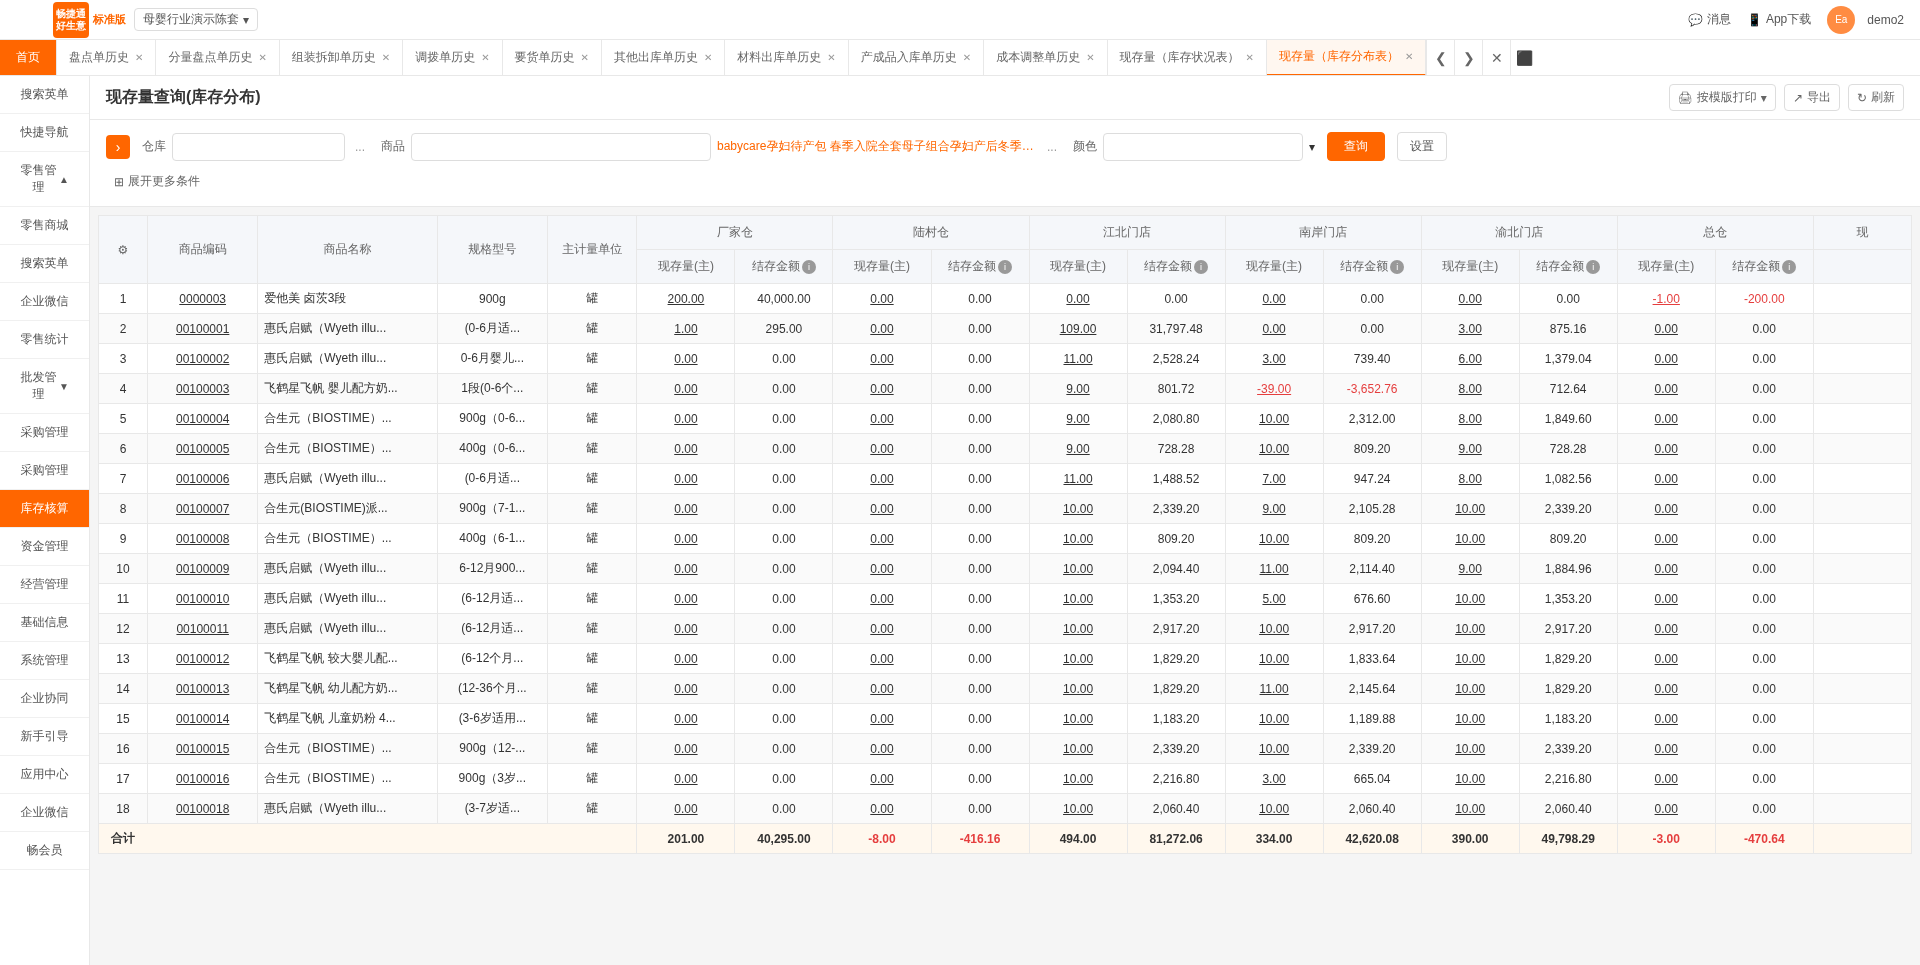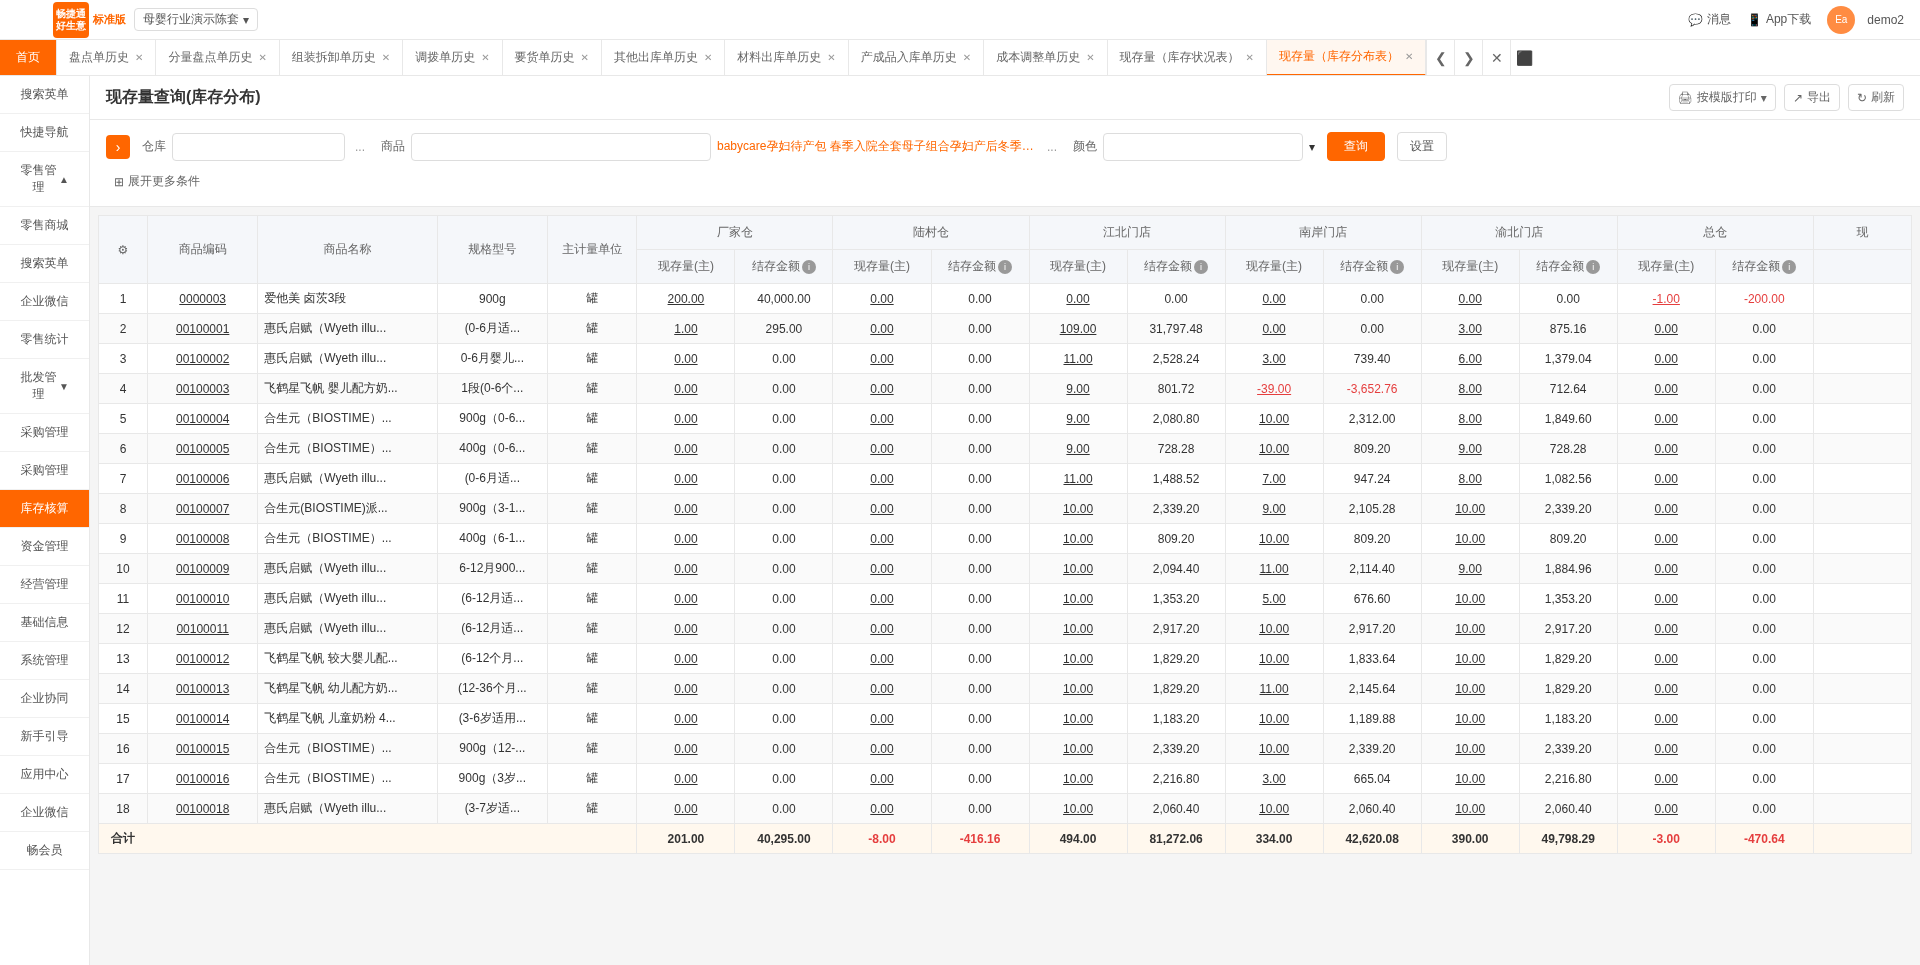--- a/index.html
+++ b/index.html
@@ -466,21 +466,21 @@
     <td class="underline">8.00</td>
     <td>1,082.56</td>
     <td class="underline ">0.00</td>
     <td class="">0.00</td>
     <td></td>
   </tr>
             <tr>
     <td>8</td>
     <td class="underline">00100007</td>
     <td style="text-align:left;">合生元(BIOSTIME)派...</td>
-    <td>900g（3-1...</td>
+    <td>900g（7-1...</td>
     <td>罐</td>
     <td class="underline">0.00</td>
     <td>0.00</td>
     <td class="underline">0.00</td>
     <td>0.00</td>
     <td class="underline">10.00</td>
     <td>2,339.20</td>
     <td class="underline ">9.00</td>
     <td class="">2,105.28</td>
     <td class="underline">10.00</td>

